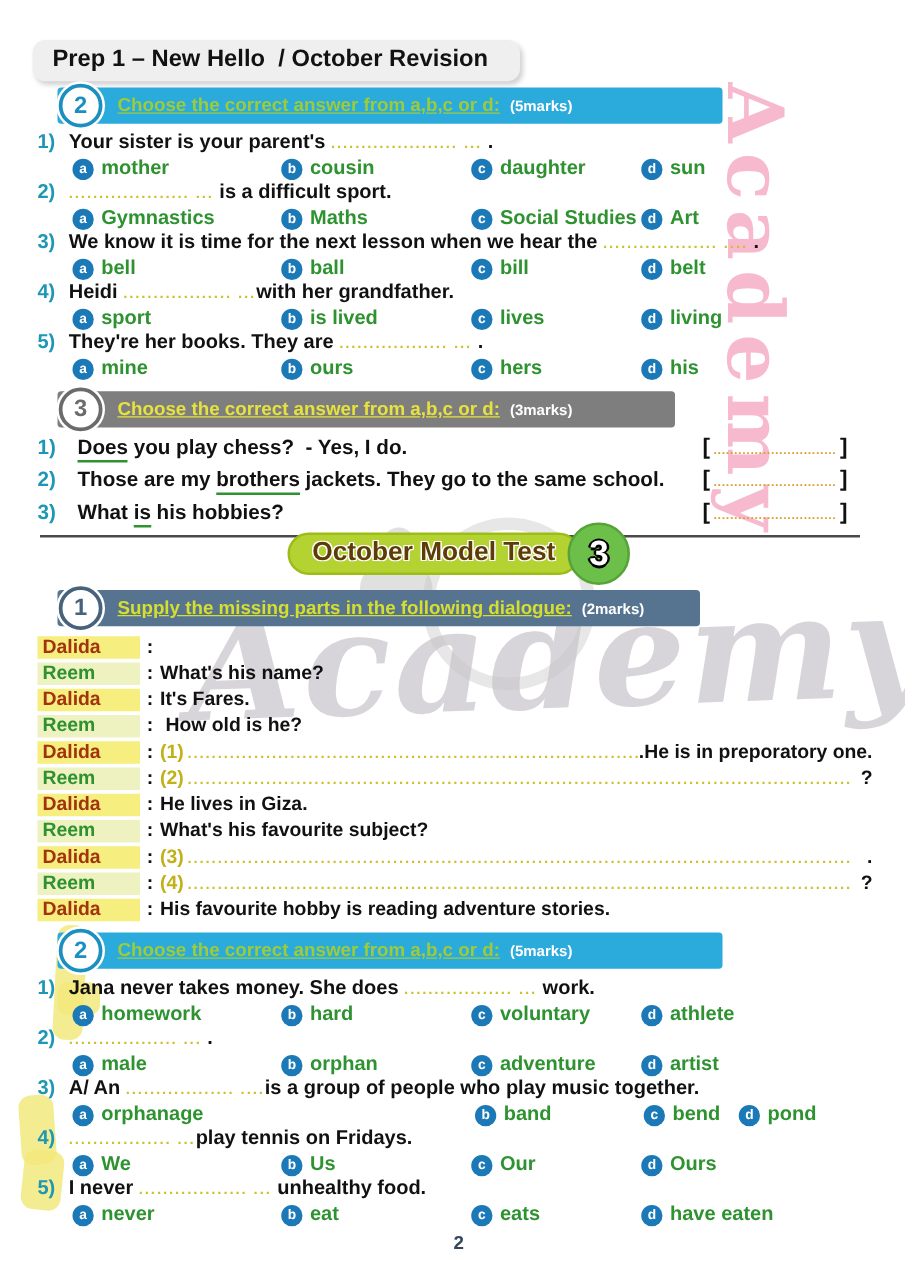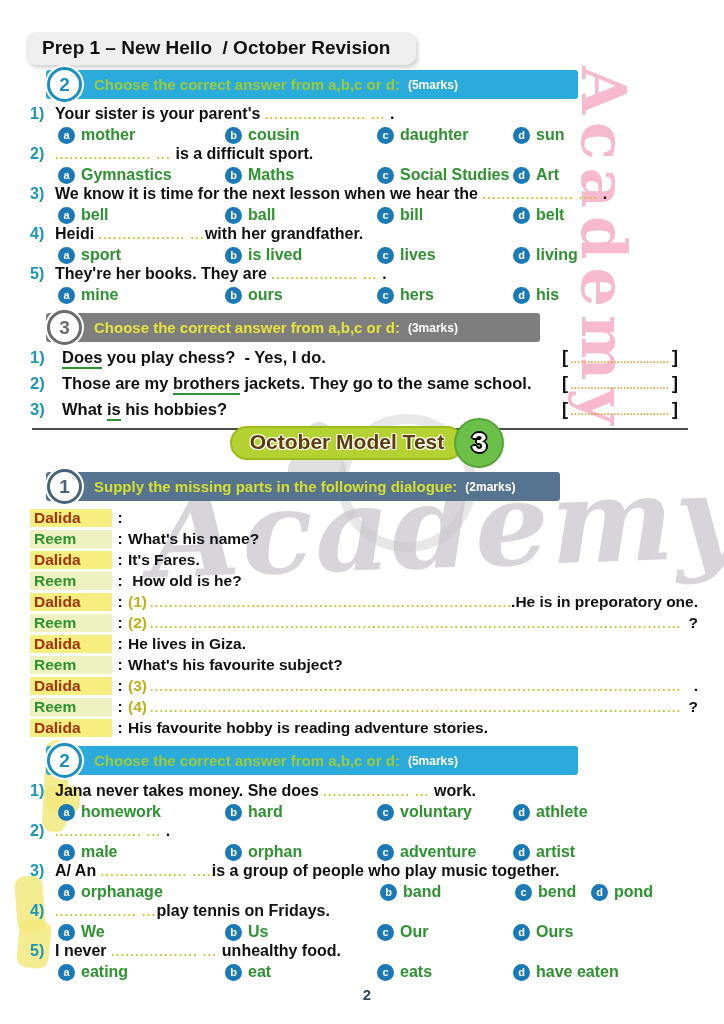--- a/index.html
+++ b/index.html
@@ -18,21 +18,21 @@
          font-size:19px;font-weight:bold;flex:none;margin-left:1px;box-shadow:0 0 0 2px #fff;}
   .blue{background:#2baadc;width:532px;}
   .blue .badge{border:3px solid #1b8fc0;color:#1b8fc0;}
   .blue .btitle{color:#9dcb3a;}
   .gray{background:#7e7e7e;width:494px;margin-top:8px;}
   .gray .badge{border:3px solid #6b6b6b;color:#6b6b6b;}
   .gray .btitle{color:#e6e23e;}
   .slate{background:#56748f;width:514px;margin-top:8px;}
   .slate .badge{border:3px solid #47637c;color:#47637c;}
   .slate .btitle{color:#d6df2f;}
-  .btitle{margin-left:12px;font-size:15px;font-weight:bold;white-space:pre;}
+  .btitle{margin-left:12px;font-size:15px;font-weight:bold;white-space:pre;text-decoration:underline;}
   .bmarks{color:#fff;font-size:12px;font-weight:bold;margin-left:8px;}
 
   
   .qwrap{margin-top:6px;}
   .q{display:flex;align-items:baseline;height:20px;font-size:16px;font-weight:bold;color:#111;}
   .qn{color:#1e96b5;min-width:25px;white-space:pre;}
   .qt{white-space:pre;}
   .dots{color:#cfc12e;font-size:12px;letter-spacing:1.5px;font-weight:bold;white-space:pre;}
   .opts{display:grid;grid-template-columns:167px 152px 136px 1fr;margin-left:28px;height:20px;align-items:center;}
   .opts.wide{grid-template-columns:322px 135px 76px 1fr;}
@@ -467,21 +467,21 @@
       </div>
       <div class="q">
         <span class="qn">5)</span>
         <span class="qt">I never </span>
         <span class="dots">.................. ...</span>
         <span class="qt"> unhealthy food.</span>
       </div>
       <div class="opts">
         <span class="opt">
             <i class="ltr">a</i>
-            <b class="olb">eating</b>
+            <b class="olb">never</b>
           </span>
         <span class="opt">
             <i class="ltr">b</i>
             <b class="olb">eat</b>
           </span>
         <span class="opt">
             <i class="ltr">c</i>
             <b class="olb">eats</b>
           </span>
         <span class="opt">

